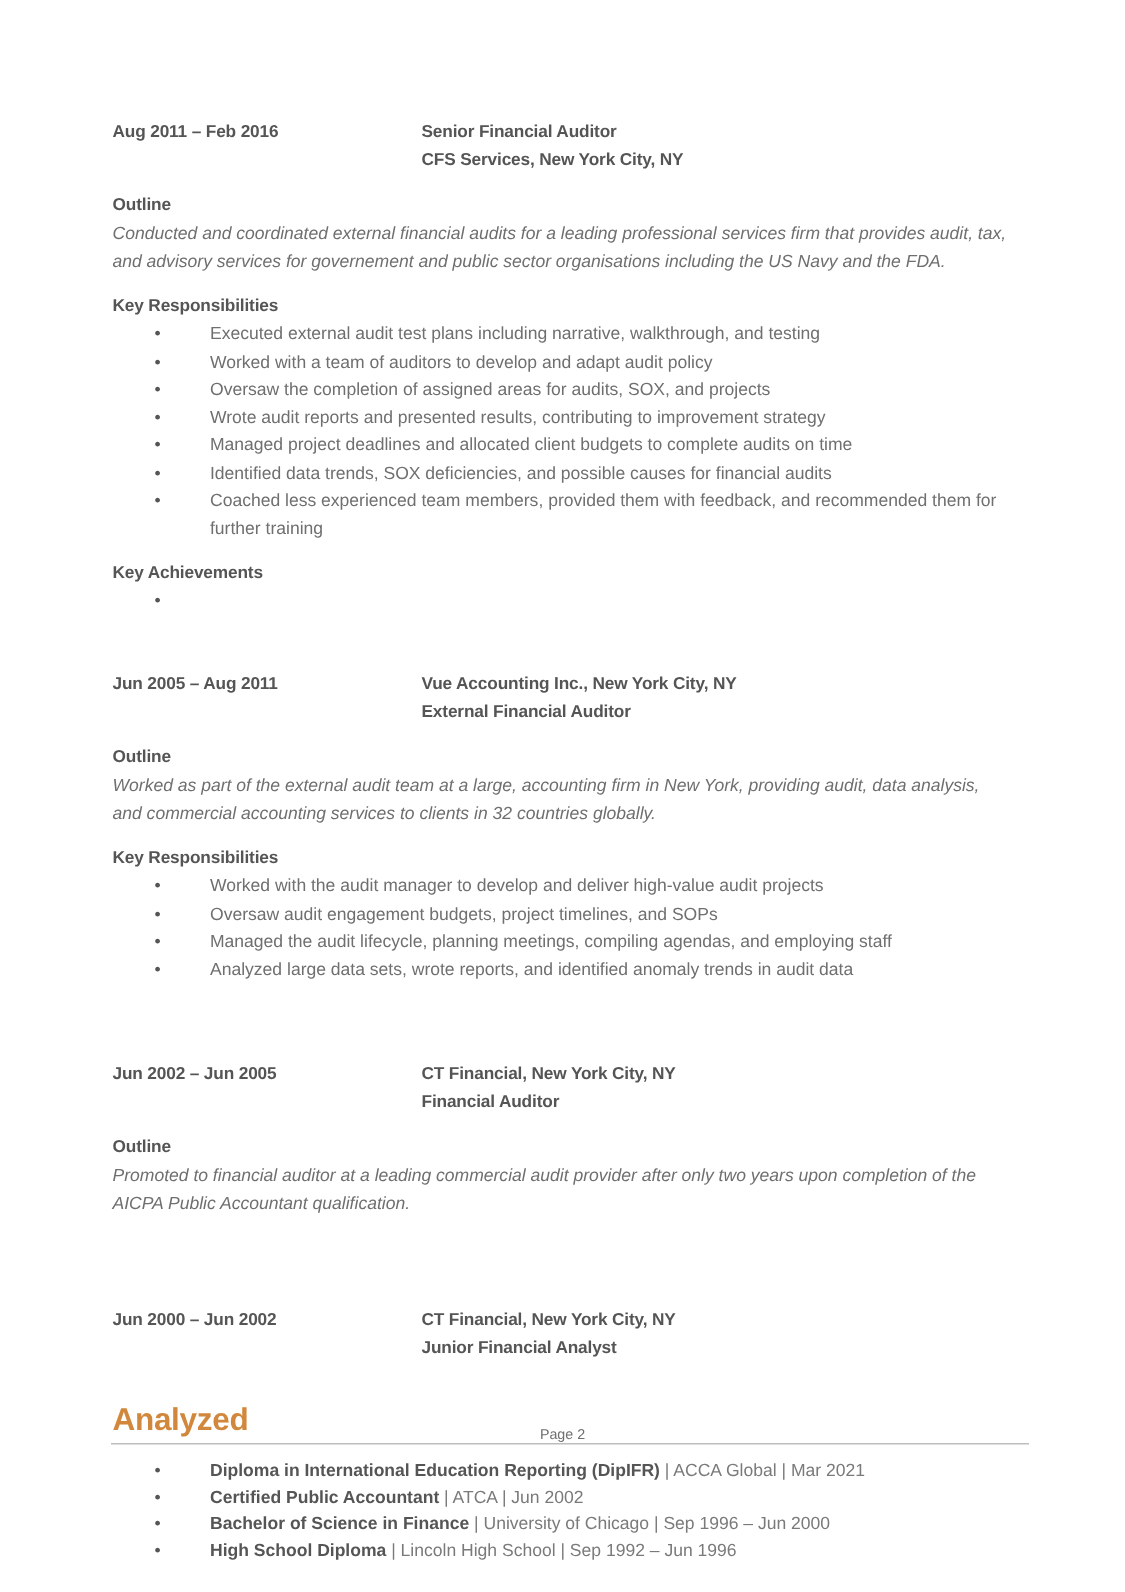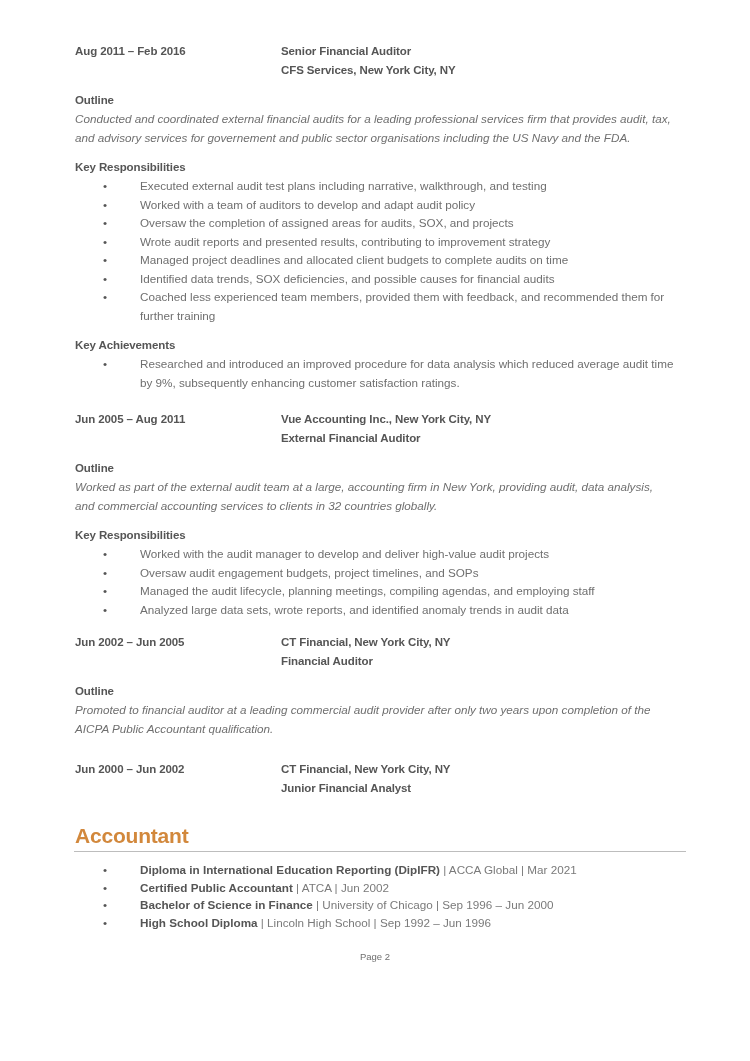--- a/index.html
+++ b/index.html
@@ -27,20 +27,21 @@
     left: 75px;
     top: 42px;
     width: 600px;
   }
 
   
   .job-head {
     display: flex;
     align-items: flex-start;
     margin-bottom: 2px;
+    margin-top: 37px;
   }
   .job-dates {
     width: 206px;
     flex: 0 0 206px;
     font-size: 11.5px;
     font-weight: bold;
     color: #555555;
     letter-spacing: -0.1px;
     line-height: 19px;
   }
@@ -192,21 +193,21 @@
         <li><span class="dot">•</span><span>Worked with a team of auditors to develop and adapt audit policy</span></li>
         <li><span class="dot">•</span><span>Oversaw the completion of assigned areas for audits, SOX, and projects</span></li>
         <li><span class="dot">•</span><span>Wrote audit reports and presented results, contributing to improvement strategy</span></li>
         <li><span class="dot">•</span><span>Managed project deadlines and allocated client budgets to complete audits on time</span></li>
         <li><span class="dot">•</span><span>Identified data trends, SOX deficiencies, and possible causes for financial audits</span></li>
         <li><span class="dot">•</span><span>Coached less experienced team members, provided them with feedback, and recommended them for further training</span></li>
       </ul>
 
       <div class="sub-head">Key Achievements</div>
       <ul class="bullets">
-        <li><span class="dot">•</span><span>Researched and introduced an improved procedure for data analysis which reduced average audit time by 9%, subsequently enhancing customer satisfaction ratings.</span></li>
+        <li><span class="dot">•</span></li>
       </ul>
     </div>
 
     <div class="block-gap"></div>
 
     <div class="job">
       <div class="job-head">
         <div class="job-dates">Jun 2005 – Aug 2011</div>
         <div class="job-org">
           <span class="job-title-line">Vue Accounting Inc., New York City, NY</span>
@@ -247,21 +248,21 @@
       <div class="job-head">
         <div class="job-dates">Jun 2000 – Jun 2002</div>
         <div class="job-org">
           <span class="job-title-line">CT Financial, New York City, NY</span>
           <span class="job-title-line">Junior Financial Analyst</span>
         </div>
       </div>
     </div>
 
     <div class="section">
-      <h2 class="section-title">Accountant</h2>
+      <h2 class="section-title">Analyzed</h2>
       <div class="section-rule"></div>
 
       <ul class="edu-list">
         <li>
           <span class="dot">•</span>
           <span class="edu-degree">Diploma in International Education Reporting (DipIFR)</span><span class="edu-meta"> | ACCA Global | Mar 2021</span>
         </li>
         <li>
           <span class="dot">•</span>
           <span class="edu-degree">Certified Public Accountant</span><span class="edu-meta"> | ATCA | Jun 2002</span>

